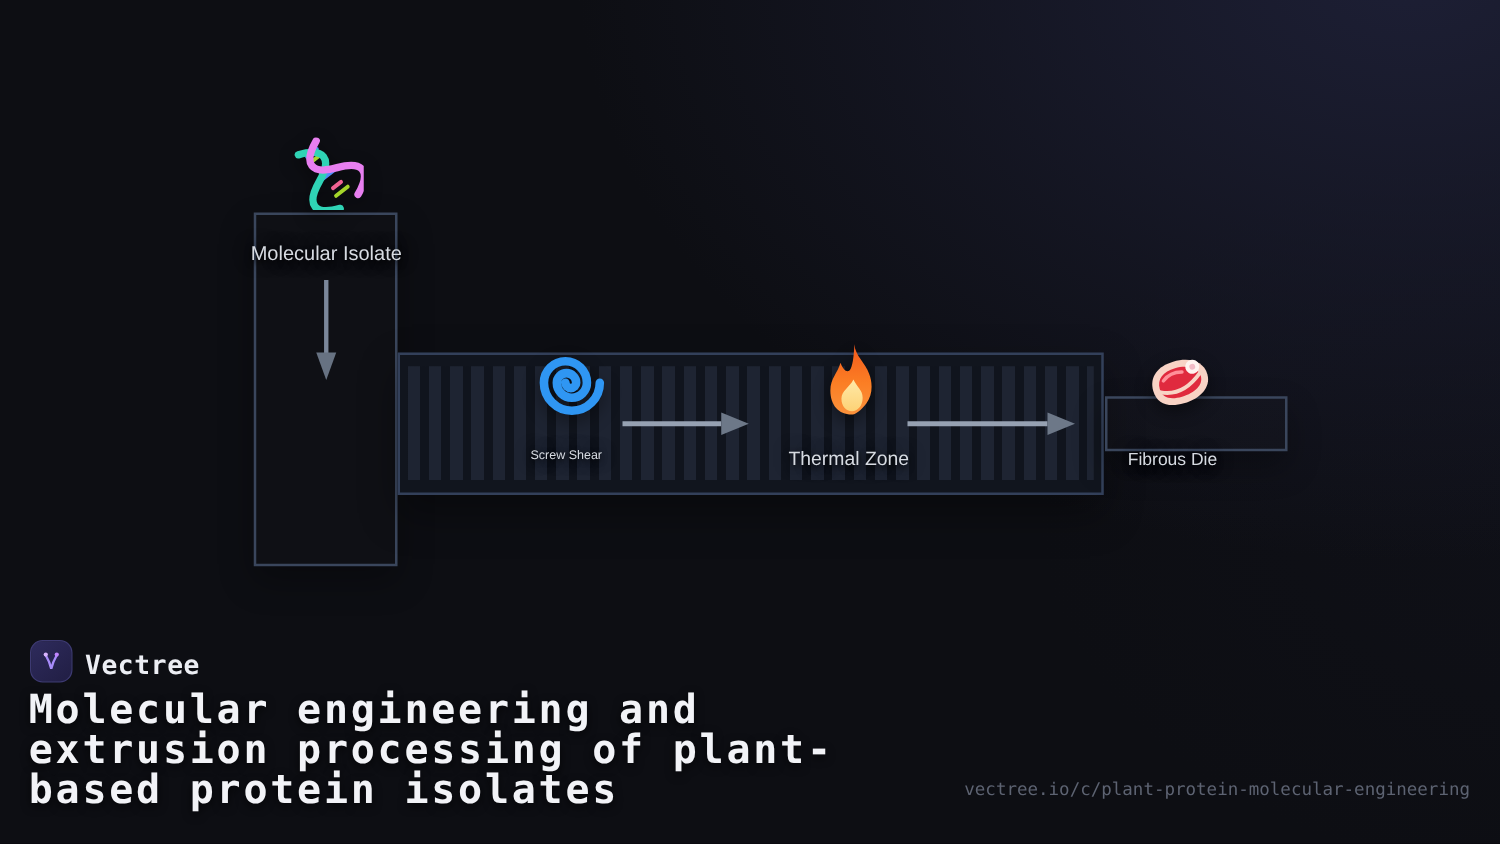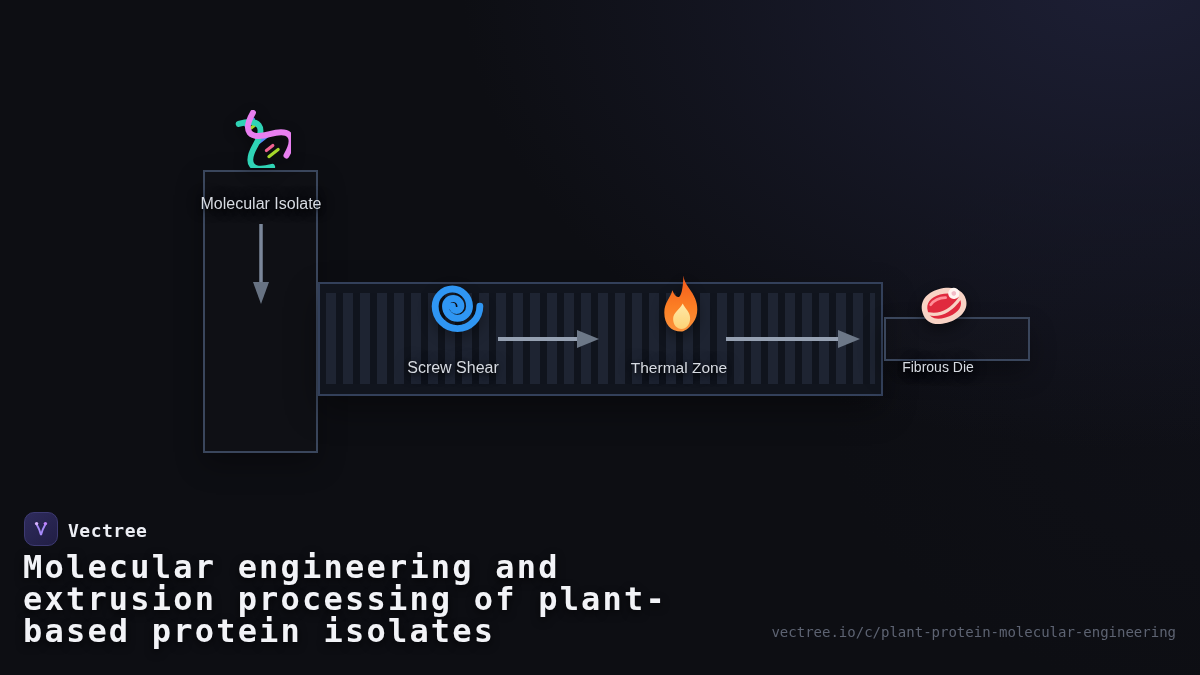--- a/index.html
+++ b/index.html
@@ -39,21 +39,21 @@
   }
 
   .stage-label {
     color: #d7dbe2;
     font-size: 16px;
     white-space: nowrap;
     text-align: center;
     text-shadow: 0 2px 5px rgba(0,0,0,0.85), 0 0 14px rgba(0,0,0,0.6);
   }
   #label-isolate { left: 261px; top: 195px; transform: translateX(-50%); }
-  #label-screw   { left: 453px; top: 359px; transform: translateX(-50%); font-size: 16px; }
+  #label-screw   { left: 453px; top: 359px; transform: translateX(-50%); font-size: 10px; }
   #label-thermal { left: 679px; top: 359px; transform: translateX(-50%); font-size: 15.5px; text-align: right; }
   #label-die     { left: 938px; top: 359px; transform: translateX(-50%); font-size: 14px; }
 
   .emoji { filter: drop-shadow(0 5px 7px rgba(0,0,0,0.45)); }
   #dna-icon     { left: 233px; top: 110px; }
   #cyclone-icon { left: 430px; top: 277px; }
   #fire-icon    { left: 658px; top: 274px; }
   #steak-icon   { left: 914px; top: 276px; }
 
   
@@ -62,21 +62,21 @@
     border-radius: 10px;
     background: linear-gradient(140deg, #2e2b5c 0%, #211e44 100%);
     border: 1px solid #3d3a72;
     display: flex; align-items: center; justify-content: center;
   }
   #brand-name {
     left: 68px; top: 520px;
     color: #eceef4;
     font-family: "DejaVu Sans Mono", monospace;
     font-weight: bold;
-    font-size: 18px;
+    font-size: 21px;
     letter-spacing: 0.5px;
   }
   #poster-title {
     left: 23px; top: 551px;
     color: #f2f3f7;
     font-family: "DejaVu Sans Mono", monospace;
     font-weight: bold;
     font-size: 32px;
     line-height: 32px;
     letter-spacing: 2.2px;

